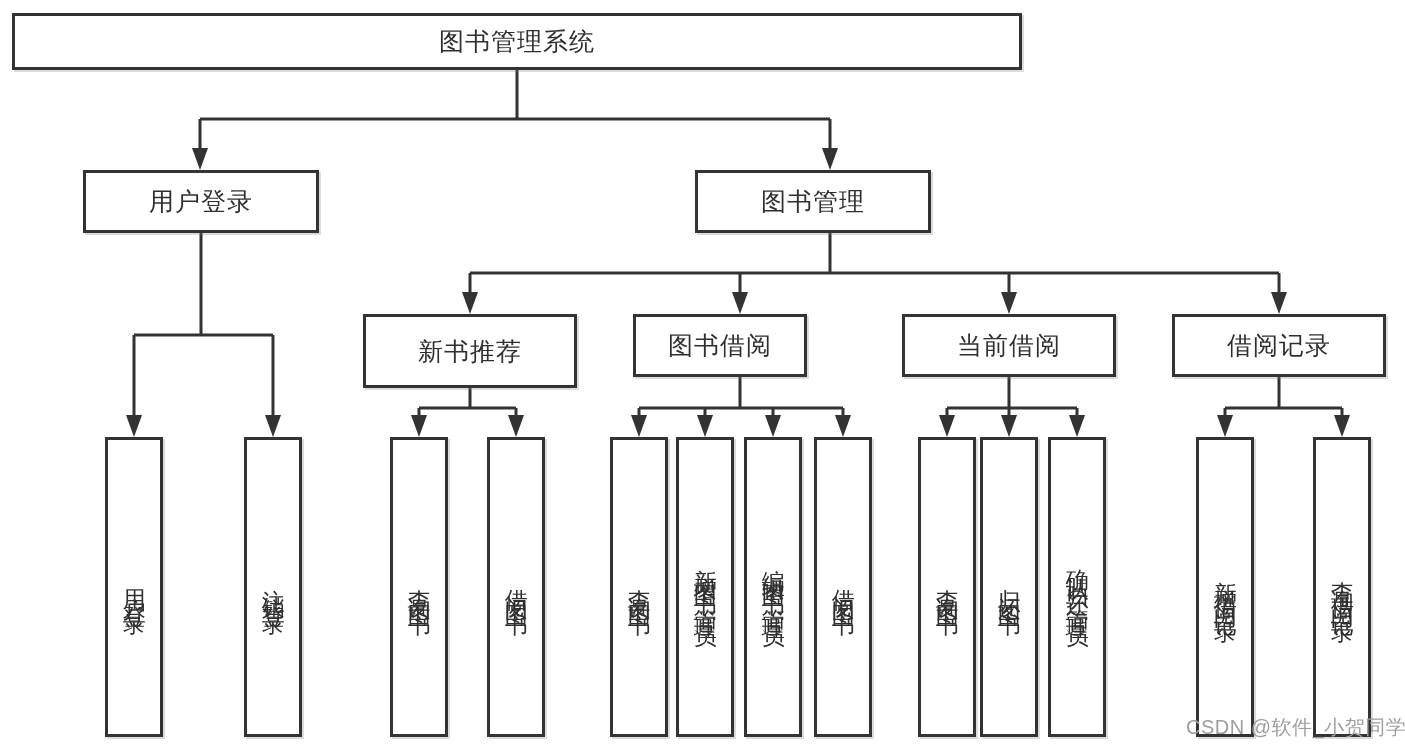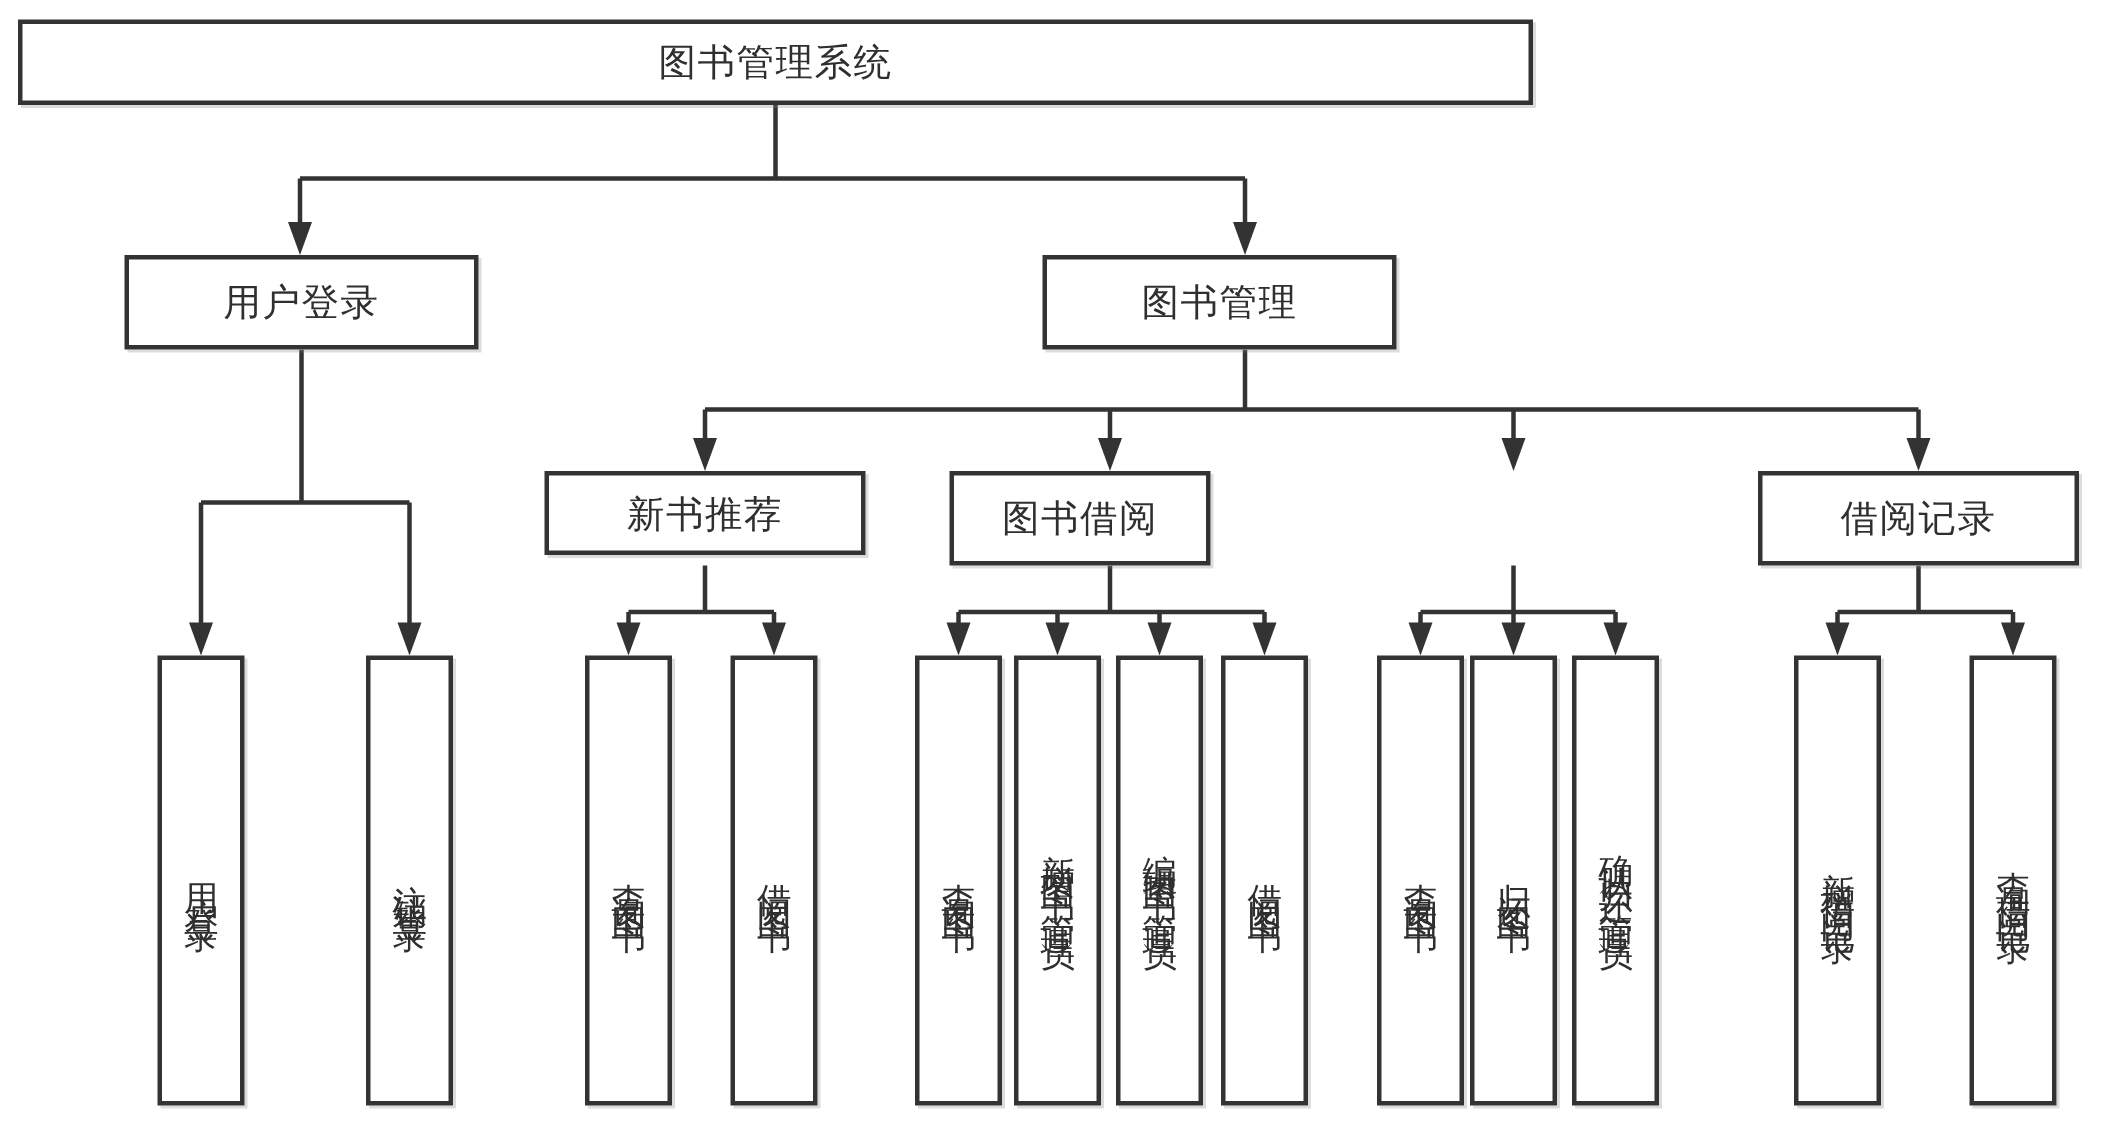--- a/index.html
+++ b/index.html
@@ -89,25 +89,28 @@
     <span class="lbl">图书管理系统</span>
   </div>
 
   <div class="node" style="left:83px;top:170px;width:236px;height:63px;">
     <span class="lbl">用户登录</span>
   </div>
   <div class="node" style="left:695px;top:170px;width:236px;height:63px;">
     <span class="lbl">图书管理</span>
   </div>
 
-  <div class="node" style="left:363px;top:314px;width:214px;height:56px;">
+  <div class="node" style="left:363px;top:314px;width:214px;height:74px;">
     <span class="lbl">新书推荐</span>
   </div>
   <div class="node" style="left:633px;top:314px;width:174px;height:63px;">
     <span class="lbl">图书借阅</span>
+  </div>
+  <div class="node" style="left:902px;top:314px;width:214px;height:63px;">
+    <span class="lbl">当前借阅</span>
   </div>
   <div class="node" style="left:1172px;top:314px;width:214px;height:63px;">
     <span class="lbl">借阅记录</span>
   </div>
 
   <div class="node leaf" style="left:105px;top:437px;width:58px;height:300px;">
     <span class="lbl">用户登录</span>
   </div>
   <div class="node leaf" style="left:244px;top:437px;width:58px;height:300px;">
     <span class="lbl">注销登录</span>
@@ -143,14 +146,15 @@
     <span class="lbl">确认归还（管理员）</span>
   </div>
 
   <div class="node leaf" style="left:1196px;top:437px;width:58px;height:300px;">
     <span class="lbl">新增借阅记录</span>
   </div>
   <div class="node leaf" style="left:1313px;top:437px;width:58px;height:300px;">
     <span class="lbl">查询借阅记录</span>
   </div>
 
+  <div id="watermark">CSDN @软件_小贺同学</div>
 
 </div>
 
 </body></html>

